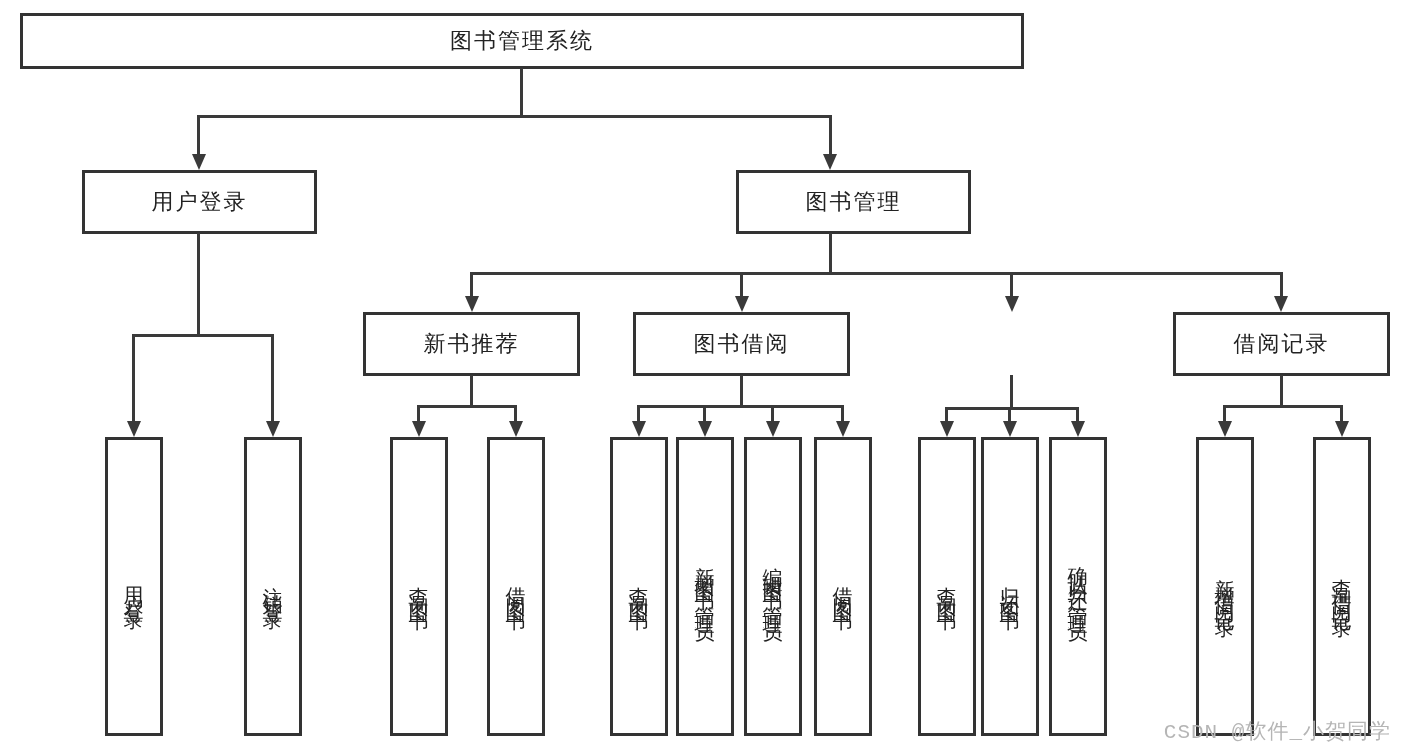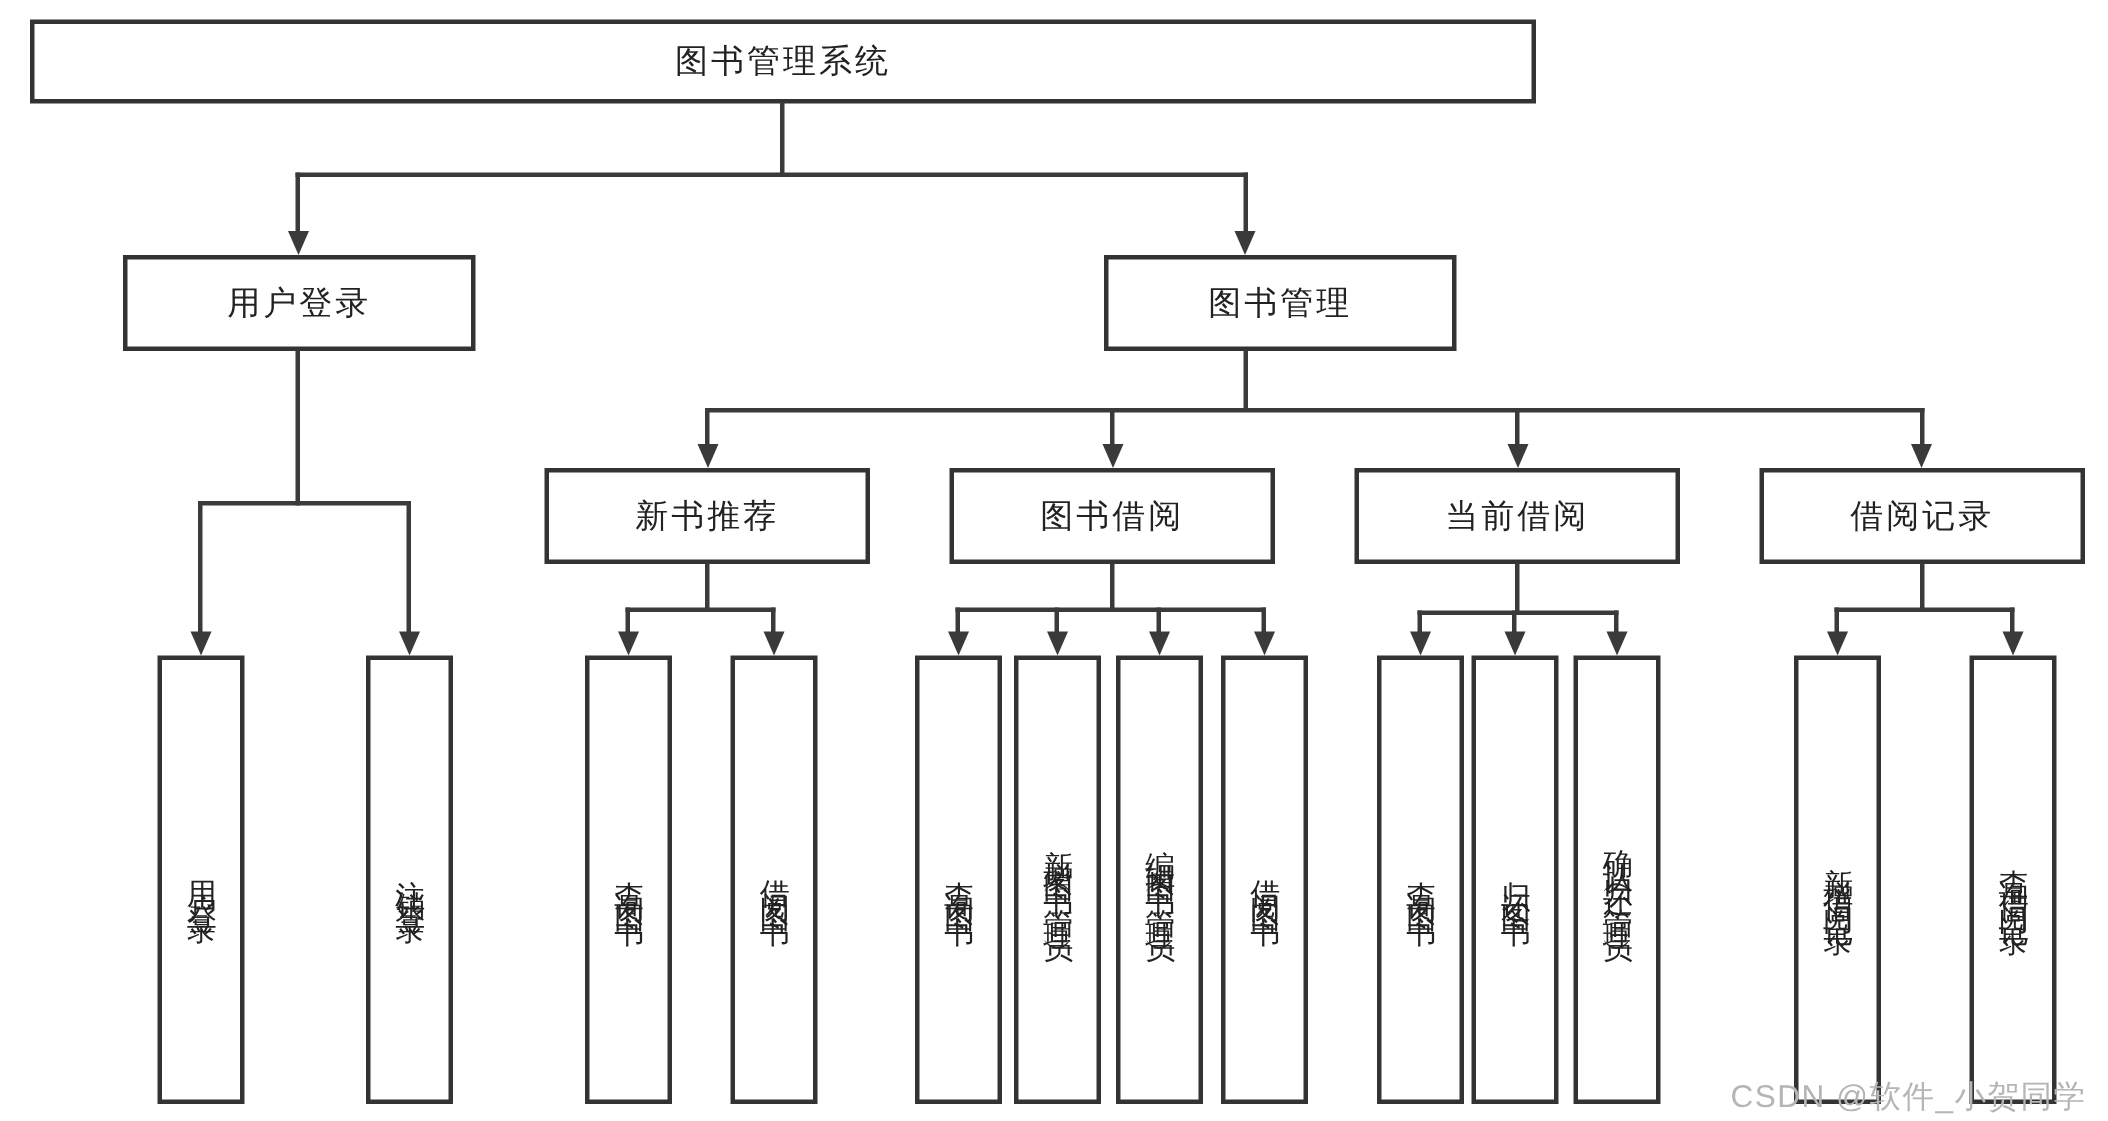--- a/index.html
+++ b/index.html
@@ -17,21 +17,21 @@
     font-size:20px;letter-spacing:8px;color:#222222;line-height:1;white-space:nowrap;
   }
   .ln{position:absolute;background:#3a3a3a;display:block;}
   .ar{
     position:absolute;display:block;width:0;height:0;
     border-left:7px solid transparent;border-right:7px solid transparent;
     border-top:16px solid #3a3a3a;
   }
   #watermark{
     position:absolute;top:717px;right:14px;font-size:21px;color:#b5b5b5;
-    letter-spacing:1px;white-space:nowrap;
+    letter-spacing:1px;white-space:nowrap;font-family:Liberation Mono, monospace;
   }
 </style>
 </head>
 <body>
 
 <div id="canvas">
 
   <div class="box" style="left:20px;top:13px;width:1004px;height:56px">
     <span class="hlabel">图书管理系统</span>
   </div>
@@ -42,23 +42,20 @@
 
   <div class="box" style="left:736px;top:170px;width:235px;height:64px">
     <span class="hlabel">图书管理</span>
   </div>
 
   <div class="box" style="left:633px;top:312px;width:217px;height:64px">
     <span class="hlabel">图书借阅</span>
   </div>
   <div class="box" style="left:363px;top:312px;width:217px;height:64px">
     <span class="hlabel">新书推荐</span>
-  </div>
-  <div class="box" style="left:903px;top:312px;width:217px;height:64px">
-    <span class="hlabel">当前借阅</span>
   </div>
   <div class="box" style="left:1173px;top:312px;width:217px;height:64px">
     <span class="hlabel">借阅记录</span>
   </div>
 
   <div class="box vbox" style="left:105px;top:437px;width:58px;height:299px">
     <span>用户登录</span>
   </div>
   <div class="box vbox" style="left:244px;top:437px;width:58px;height:299px">
     <span>注销登录</span>

